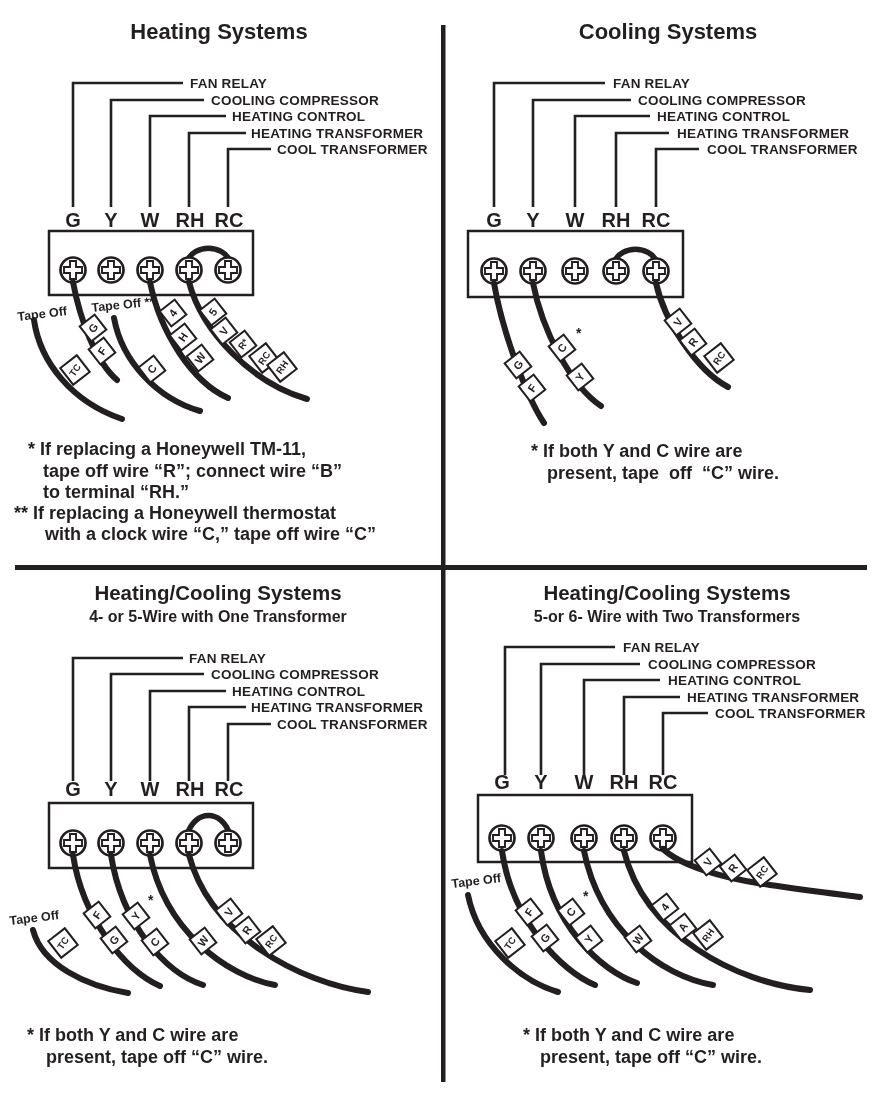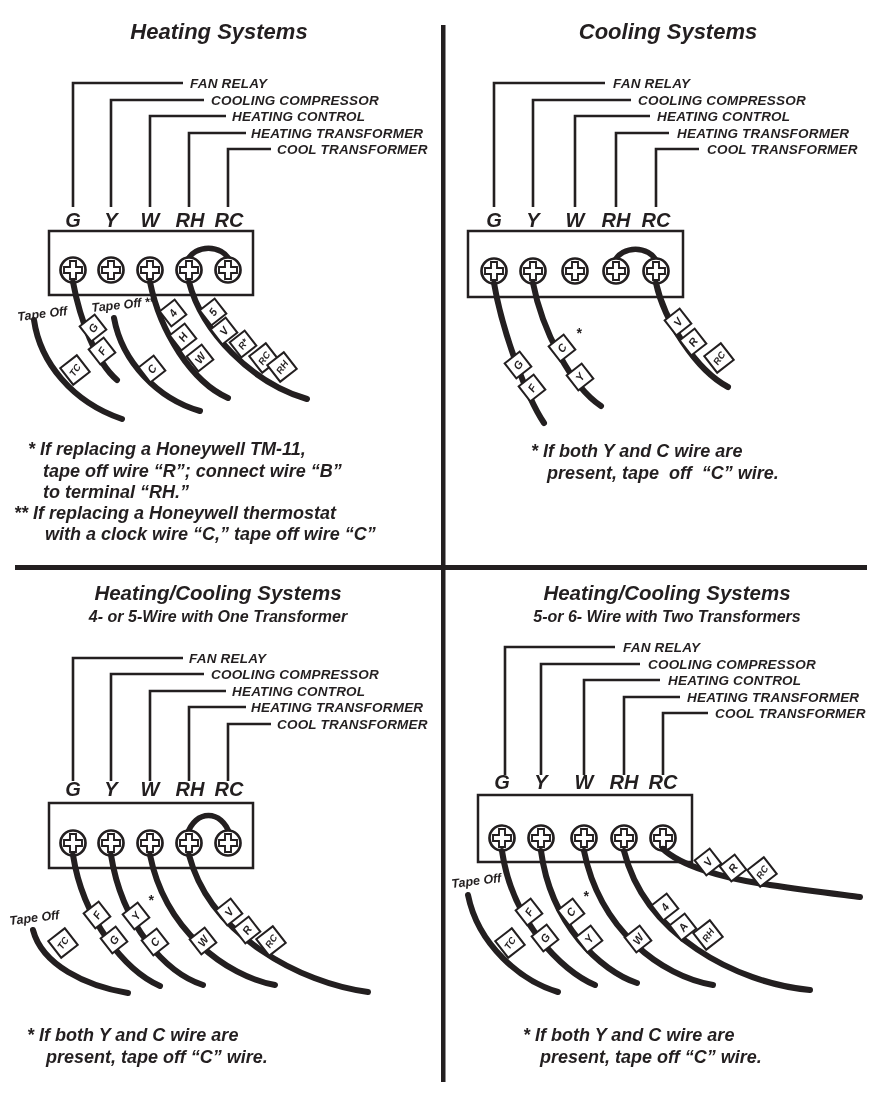--- a/index.html
+++ b/index.html
@@ -1,17 +1,17 @@
 <!DOCTYPE html>
 <html style="--ink: #231f20; --paper: #ffffff;"><head>
 <meta charset="utf-8">
 <style>
   :root { --ink: #231f20; --paper: #ffffff; }
   html,body { margin:0; padding:0; background:var(--paper); }
-  .stage { position:relative; width:891px; height:1094px; background:var(--paper); overflow:hidden;font-style:italic; }
+  .stage { position:relative; width:891px; height:1094px; background:var(--paper); overflow:hidden; }
   svg { display:block; }
   svg text {
     fill: var(--ink);
     font-family: "Liberation Sans", "DejaVu Sans", sans-serif;
     font-weight: bold;
     white-space: pre;
   }
   .t-title  { font-size:22px; }
   .t-title2 { font-size:20.5px; }
   .t-sub    { font-size:16px; }

